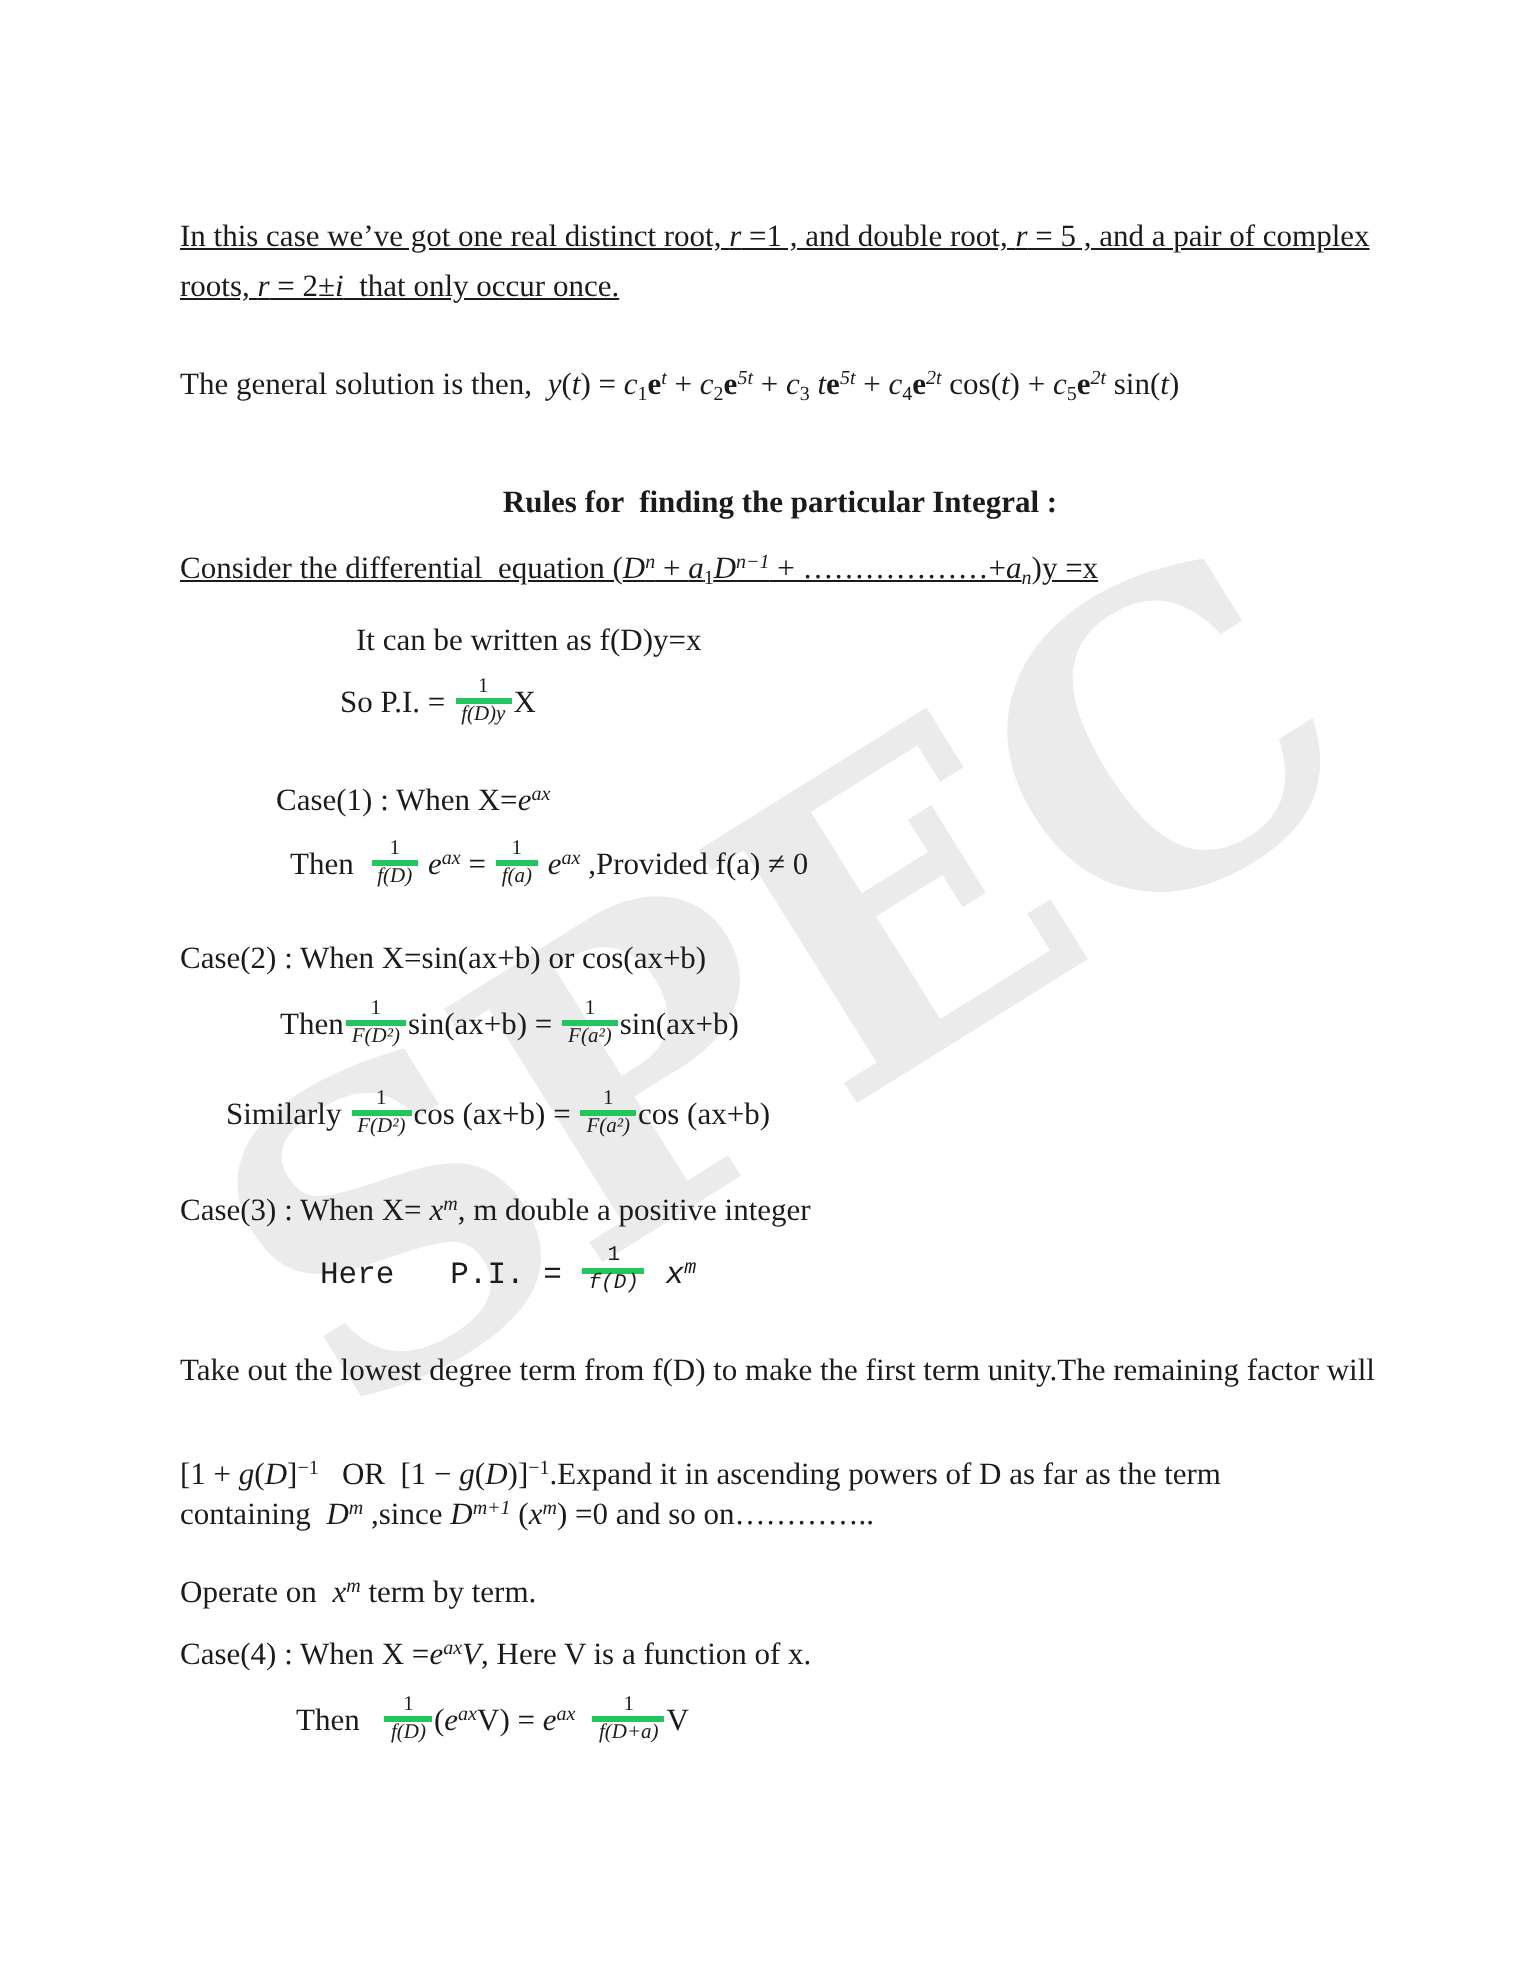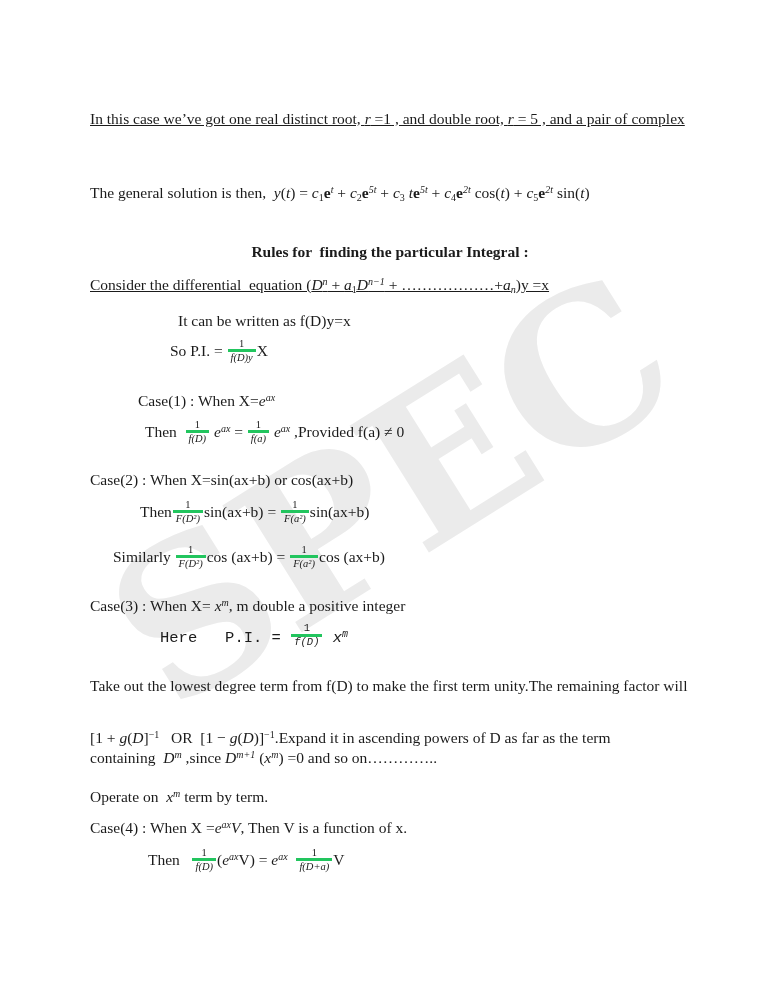--- a/index.html
+++ b/index.html
@@ -77,20 +77,21 @@
   [data-name="block-then4"]     { top: 849px; left: 58px; }
 </style>
 </head>
 <body>
 
 <div id="page" data-name="document-page">
   <div id="watermark" data-name="watermark-text">SPEC</div>
   <div id="content" data-name="document-content">
       <div class="block" data-name="block-roots">
         <div class="line" data-name="text-line"><span data-name="text-run">In this case we’ve got one real distinct root, </span><span class="it" data-name="text-run">r</span><span data-name="text-run"> =1</span><span data-name="text-run"> , and double root, </span><span class="it" data-name="text-run">r</span><span data-name="text-run"> = 5</span><span data-name="text-run"> , and a pair of complex</span></div>
+        <div class="line" data-name="text-line"><span data-name="text-run">roots, </span><span class="it" data-name="text-run">r</span><span data-name="text-run"> = 2±</span><span class="it" data-name="text-run">i</span><span data-name="text-run">  that only occur once.</span></div>
       </div>
       <div class="block" data-name="block-gensol">
         <div class="line" data-name="text-line"><span data-name="text-run">The general solution is then,  </span><span class="it" data-name="text-run">y</span><span data-name="text-run">(</span><span class="it" data-name="text-run">t</span><span data-name="text-run">) = </span><span class="it" data-name="text-run">c</span><span class="sub" data-name="text-run">1</span><span class="bd" data-name="text-run">e</span><span class="it sup" data-name="text-run">t</span><span data-name="text-run"> + </span><span class="it" data-name="text-run">c</span><span class="sub" data-name="text-run">2</span><span class="bd" data-name="text-run">e</span><span class="it sup" data-name="text-run">5t</span><span data-name="text-run"> + </span><span class="it" data-name="text-run">c</span><span class="sub" data-name="text-run">3</span><span class="it" data-name="text-run"> t</span><span class="bd" data-name="text-run">e</span><span class="it sup" data-name="text-run">5t</span><span data-name="text-run"> + </span><span class="it" data-name="text-run">c</span><span class="sub" data-name="text-run">4</span><span class="bd" data-name="text-run">e</span><span class="it sup" data-name="text-run">2t</span><span data-name="text-run"> cos(</span><span class="it" data-name="text-run">t</span><span data-name="text-run">) + </span><span class="it" data-name="text-run">c</span><span class="sub" data-name="text-run">5</span><span class="bd" data-name="text-run">e</span><span class="it sup" data-name="text-run">2t</span><span data-name="text-run"> sin(</span><span class="it" data-name="text-run">t</span><span data-name="text-run">)</span></div>
       </div>
       <div class="block" data-name="block-head">
         <div class="line" data-name="text-line"><span class="bd" data-name="text-run">Rules for  finding the particular Integral :</span></div>
       </div>
       <div class="block" data-name="block-consider">
         <div class="line" data-name="text-line"><span data-name="text-run">Consider the differential  equation (</span><span class="it" data-name="text-run">D</span><span class="it sup" data-name="text-run">n</span><span data-name="text-run"> + </span><span class="it" data-name="text-run">a</span><span class="sub" data-name="text-run">1</span><span class="it" data-name="text-run">D</span><span class="it sup" data-name="text-run">n−1</span><span data-name="text-run"> + ………………+</span><span class="it" data-name="text-run">a</span><span class="it sub" data-name="text-run">n</span><span data-name="text-run">)y =x</span></div>
       </div>
@@ -125,19 +126,19 @@
         <div class="line" data-name="text-line"><span data-name="text-run">Take out the lowest degree term from f(D) to make the first term unity.The remaining factor will</span></div>
       </div>
       <div class="block" data-name="block-bracket">
         <div class="line" data-name="text-line"><span data-name="text-run">[1 + </span><span class="it" data-name="text-run">g</span><span data-name="text-run">(</span><span class="it" data-name="text-run">D</span><span data-name="text-run">]</span><span class="sup" data-name="text-run">−1</span><span data-name="text-run">   OR  [1 − </span><span class="it" data-name="text-run">g</span><span data-name="text-run">(</span><span class="it" data-name="text-run">D</span><span data-name="text-run">)]</span><span class="sup" data-name="text-run">−1</span><span data-name="text-run">.Expand it in ascending powers of D as far as the term</span></div>
         <div class="line" data-name="text-line"><span data-name="text-run">containing  </span><span class="it" data-name="text-run">D</span><span class="it sup" data-name="text-run">m</span><span data-name="text-run"> ,since </span><span class="it" data-name="text-run">D</span><span class="it sup" data-name="text-run">m+1</span><span data-name="text-run"> (</span><span class="it" data-name="text-run">x</span><span class="it sup" data-name="text-run">m</span><span data-name="text-run">) =0 and so on…………..</span></div>
       </div>
       <div class="block" data-name="block-operate">
         <div class="line" data-name="text-line"><span data-name="text-run">Operate on  </span><span class="it" data-name="text-run">x</span><span class="it sup" data-name="text-run">m</span><span data-name="text-run"> term by term.</span></div>
       </div>
       <div class="block" data-name="block-case4">
-        <div class="line" data-name="text-line"><span data-name="text-run">Case(4) : When X =</span><span class="it" data-name="text-run">e</span><span class="it sup" data-name="text-run">ax</span><span class="it" data-name="text-run">V</span><span data-name="text-run">, Then V is a function of x.</span></div>
+        <div class="line" data-name="text-line"><span data-name="text-run">Case(4) : When X =</span><span class="it" data-name="text-run">e</span><span class="it sup" data-name="text-run">ax</span><span class="it" data-name="text-run">V</span><span data-name="text-run">, Here V is a function of x.</span></div>
       </div>
       <div class="block" data-name="block-then4">
         <div class="line" data-name="text-line"><span data-name="text-run">Then   </span><span class="frac" data-name="fraction"><span class="fn">1</span><span class="fd">f(D)</span></span><span data-name="text-run">(</span><span class="it" data-name="text-run">e</span><span class="it sup" data-name="text-run">ax</span><span data-name="text-run">V) = </span><span class="it" data-name="text-run">e</span><span class="it sup" data-name="text-run">ax</span><span data-name="text-run">  </span><span class="frac" data-name="fraction"><span class="fn">1</span><span class="fd">f(D+a)</span></span><span data-name="text-run">V</span></div>
       </div>
     </div>
 </div>
 
 </body></html>

